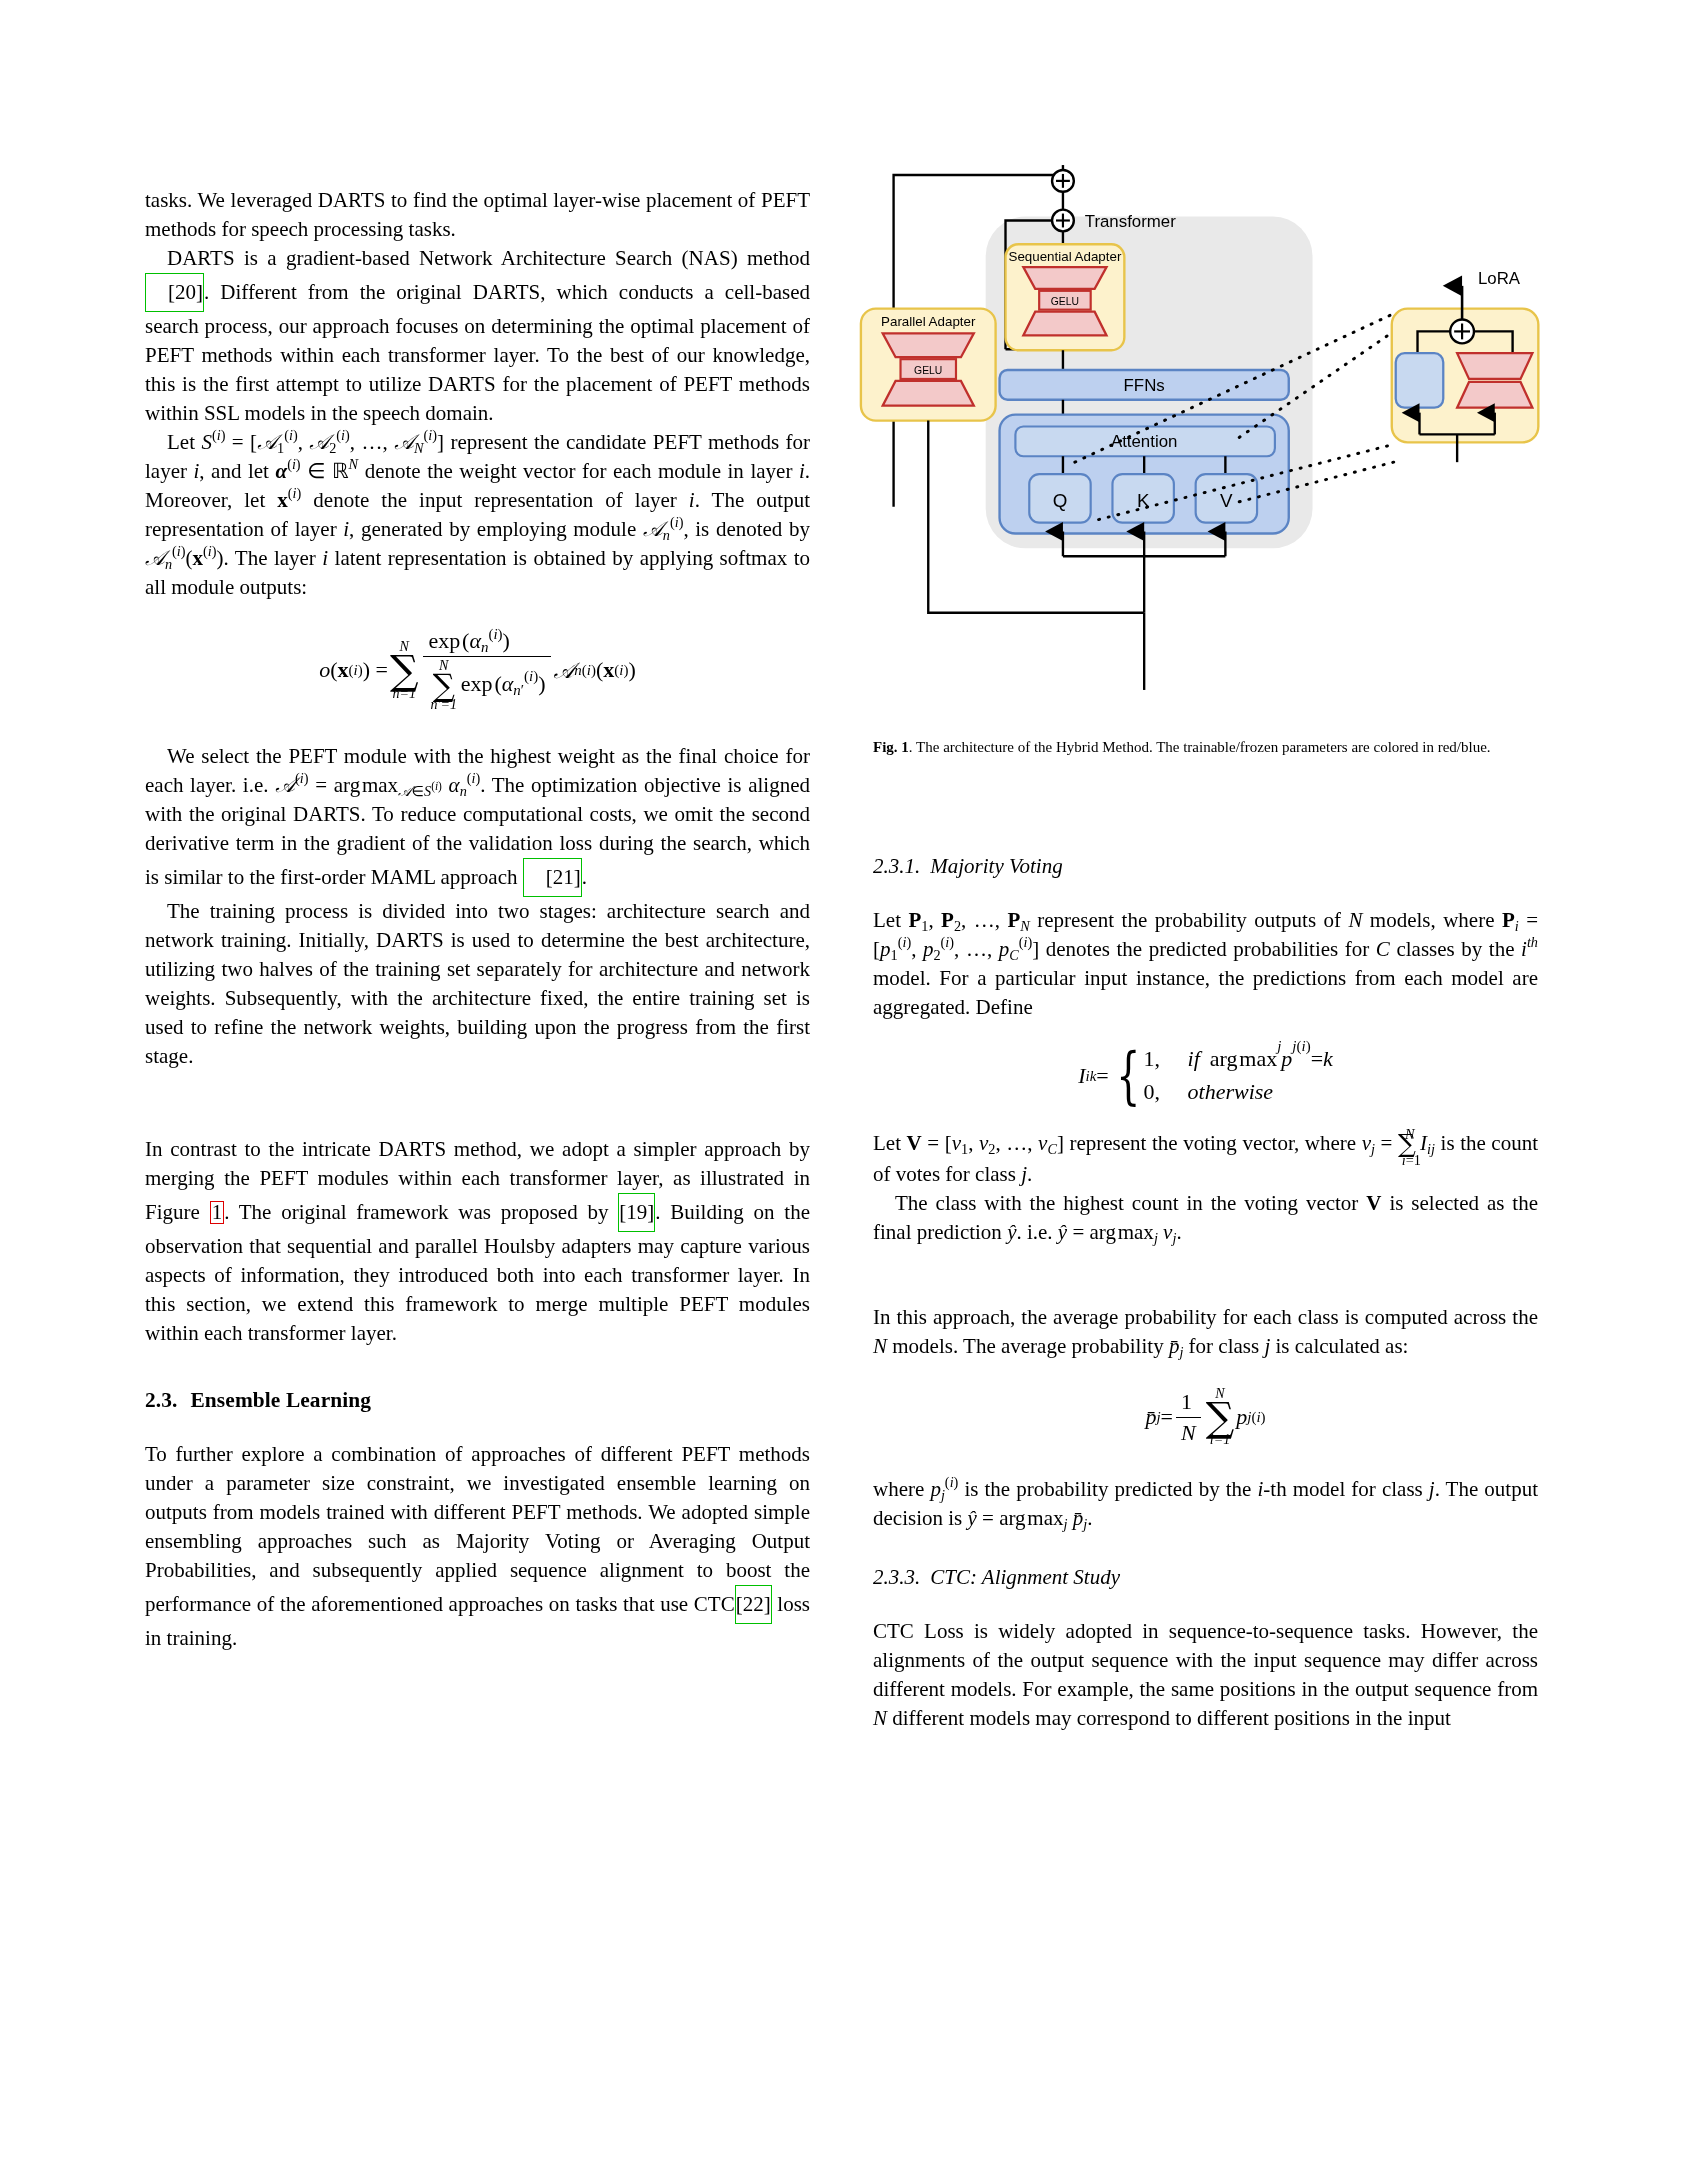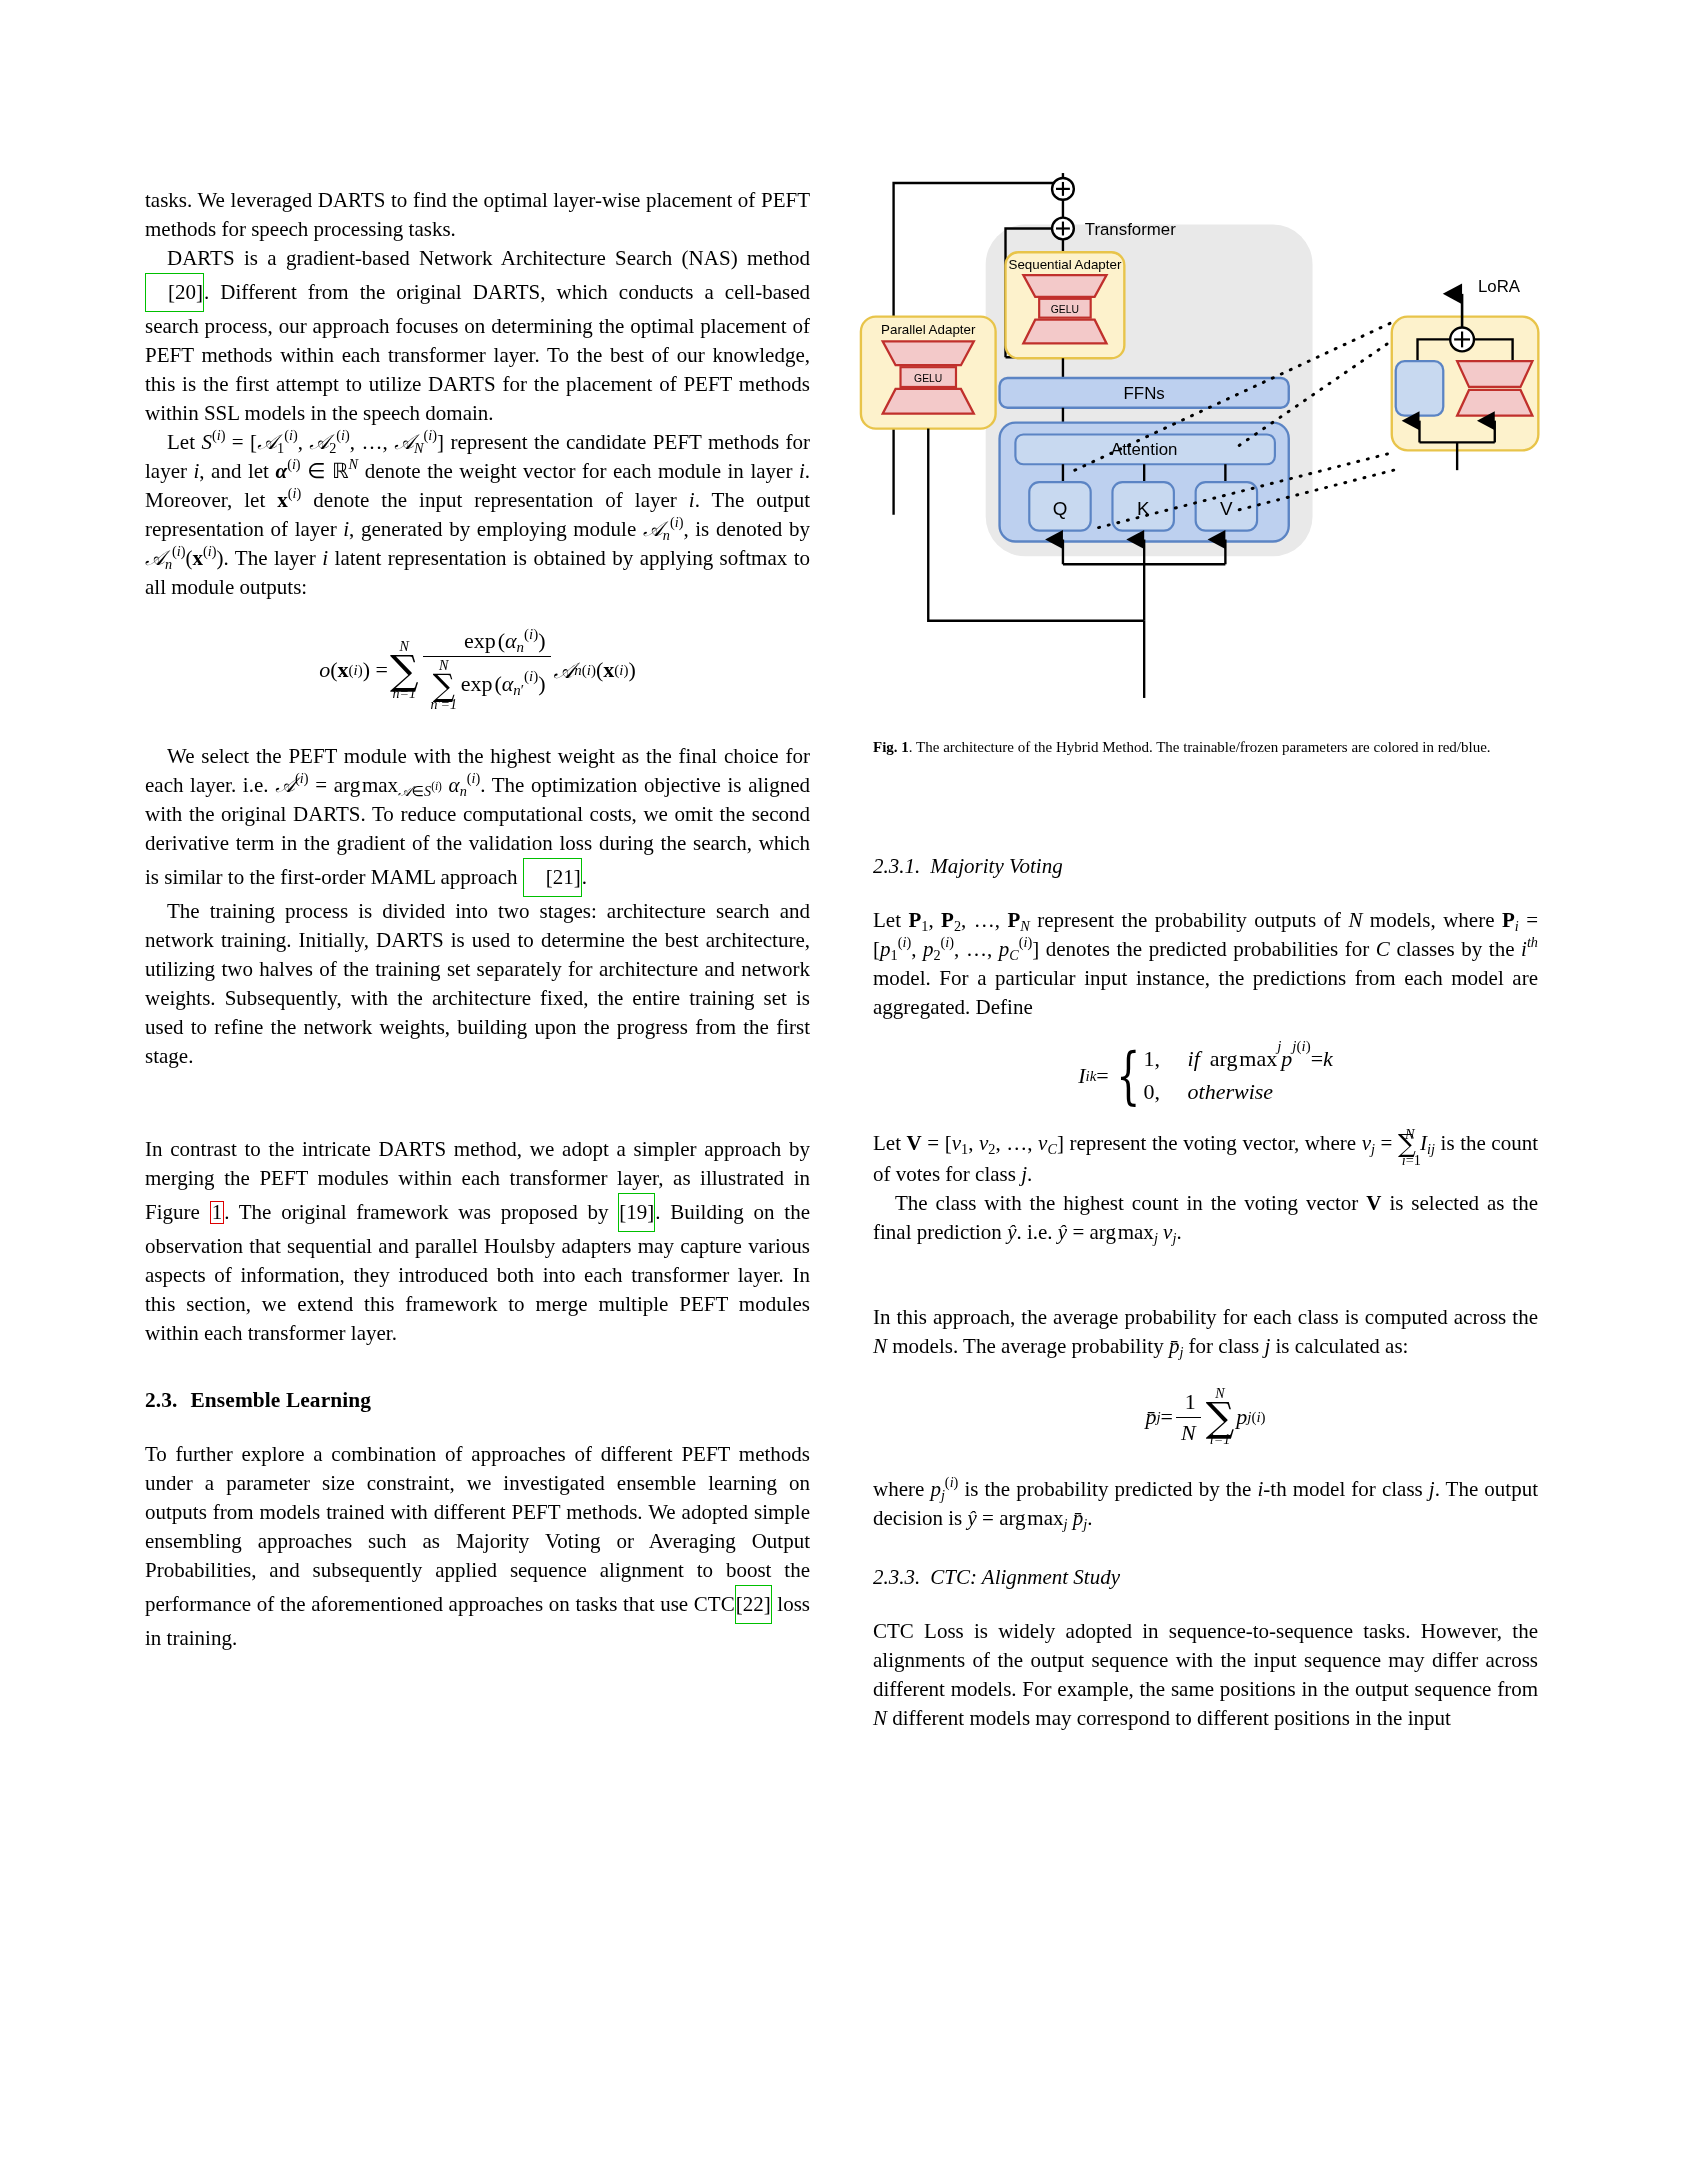--- a/index.html
+++ b/index.html
@@ -75,21 +75,21 @@
   .display-eq {
     display:flex;
     justify-content:center;
     align-items:center;
     font-size:22px;
   }
 
   .frac {
     display:inline-flex;
     flex-direction:column;
-    align-items:flex-end;
+    align-items:flex-start;
     vertical-align:middle;
     margin:0 3px;
   }
   .frac .num-part { padding:0 5px 2px 5px; }
   .frac .den-part { padding:2px 5px 0 5px; border-top:1.3px solid #000; }
 
   .bigsum {
     display:inline-flex;
     flex-direction:column;
     align-items:center;
@@ -111,21 +111,21 @@
     font-family:"DejaVu Serif", serif;
     line-height:0.72;
     transform:scaleX(0.62);
     margin-right:-4px;
   }
   .cases .rows { display:flex; flex-direction:column; gap:7px; }
   .cases .row { display:flex; }
   .cases .row .c1 { width:44px; }
 
   
-  .figure { position:absolute; left:851px; top:173px; width:723px; height:525px; }
+  .figure { position:absolute; left:851px; top:165px; width:723px; height:525px; }
   .fig-svg { position:absolute; left:0; top:0; }
   .fig-cap {
     position:absolute; left:873px; top:733px; width:665px;
     font-size:15px; line-height:29px; text-align:justify;
   }
   .fig-cap b { font-weight:bold; }
 </style>
 </head>
 <body>
 

